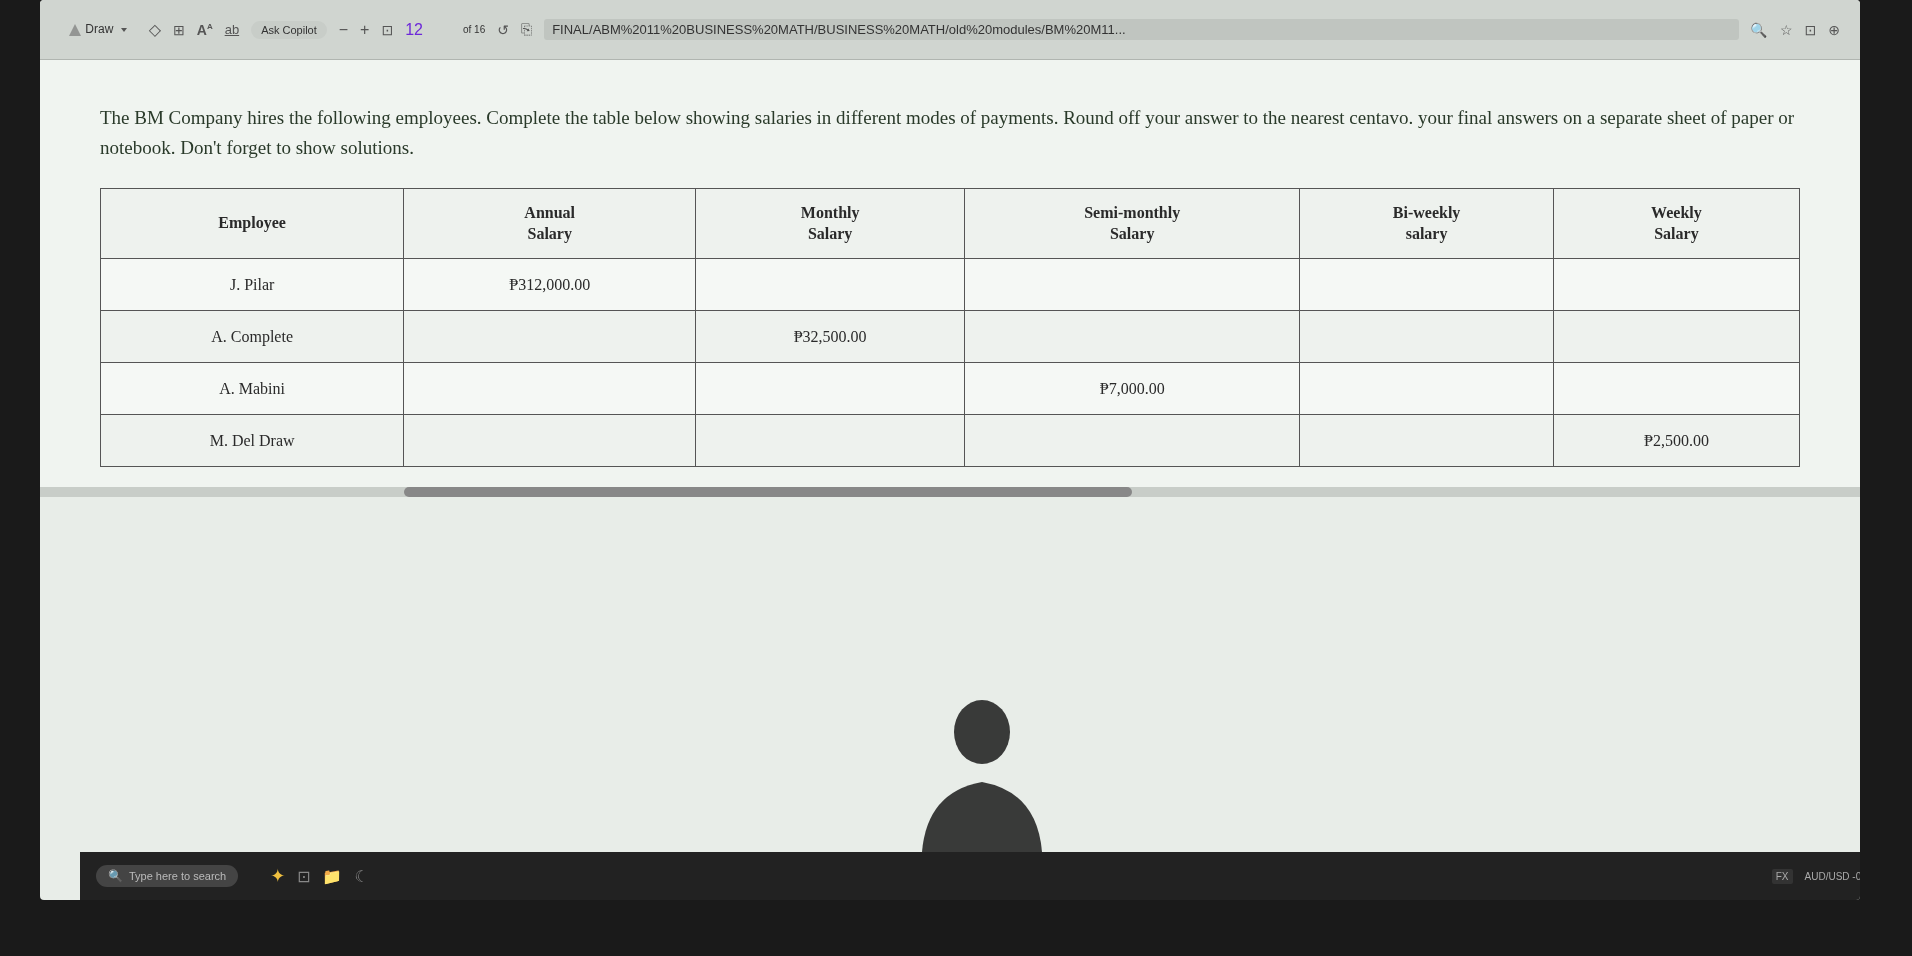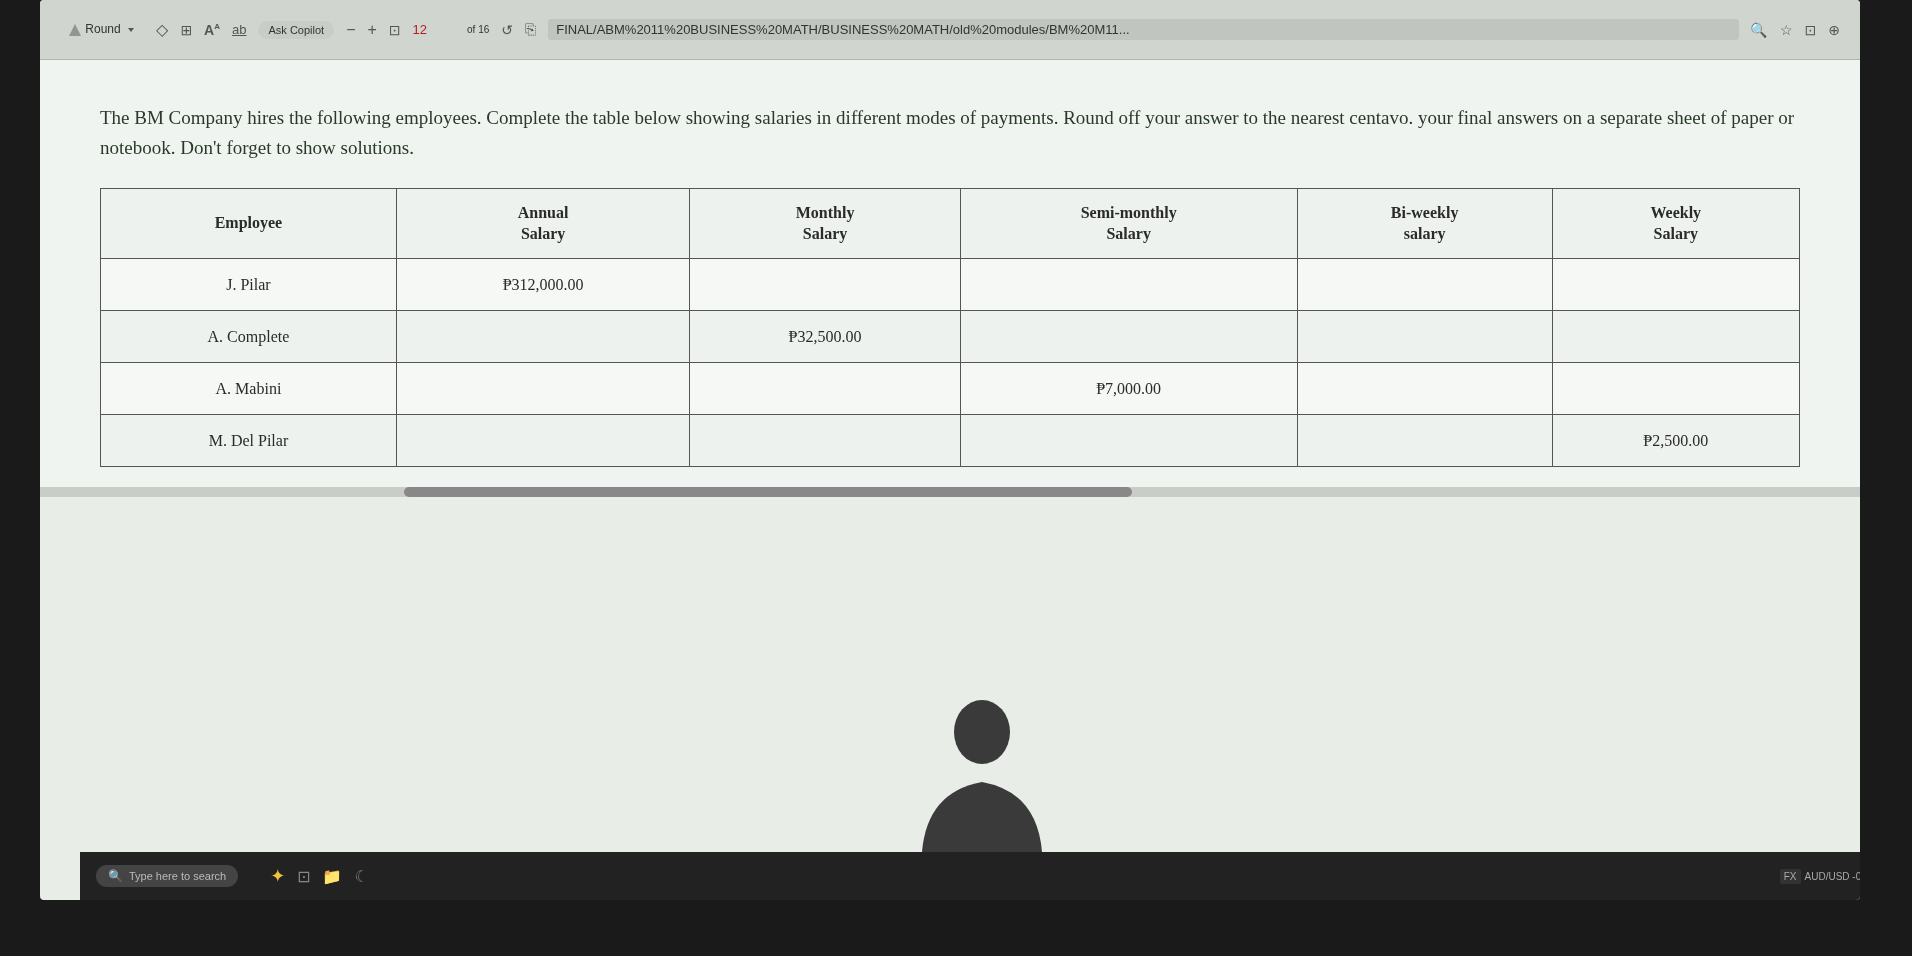--- a/index.html
+++ b/index.html
@@ -194,41 +194,41 @@
   <div class="left-toolbar"></div>
 
   <div class="document-screen">
 
     <div class="browser-bar">
 
       <span class="toolbar-btn">
         <svg width="14" height="14" viewBox="0 0 14 14" fill="none" style="display:inline;vertical-align:middle;">
           <polygon points="7,1 13,13 1,13" fill="#555" opacity="0.5"></polygon>
         </svg>
-        <span>Round</span>
+        <span>Draw</span>
         <svg width="10" height="10" viewBox="0 0 10 10" style="display:inline;vertical-align:middle;margin-left:2px;">
           <polygon points="2,3 8,3 5,7" fill="#555"></polygon>
         </svg>
       </span>
 
       <span style="font-size:16px;color:#555;">◇</span>
 
       <span style="font-size:14px;color:#555;">⊞</span>
 
       <span style="font-size:14px;color:#555; font-weight:bold;">A<sup style="font-size:8px;">A</sup></span>
 
       <span style="font-size:13px;color:#555;text-decoration:underline;">ab</span>
 
       <span style="font-size:11px;color:#333; padding: 3px 10px; background:#c8cdc8; border-radius:12px; cursor:pointer;">Ask Copilot</span>
 
       <span style="font-size:16px;color:#555;cursor:pointer;">−</span>
       <span style="font-size:16px;color:#555;cursor:pointer;">+</span>
       <span style="font-size:14px;color:#555;cursor:pointer;">⊡</span>
 
-      <span style="font-size:13px;color:#b91c1c;">12</span>
+      <span style="font-size:16px;color:#6d28d9;">12</span>
       <span style="font-size:10px;color:#333;margin-left:28px;">of 16</span>
 
       <span style="font-size:14px;color:#555;cursor:pointer;">↺</span>
       <span style="font-size:14px;color:#555;cursor:pointer;">⎘</span>
 
       <div class="browser-url" style="flex:1; background:#c0c5c0; border-radius:3px; padding:3px 8px;">
         <span>FINAL/ABM%2011%20BUSINESS%20MATH/BUSINESS%20MATH/old%20modules/BM%20M11...</span>
       </div>
 
       <span style="font-size:14px;color:#555;cursor:pointer;">🔍</span>
@@ -272,21 +272,21 @@
             </tr>
             <tr>
               <td>A.  Mabini</td>
               <td></td>
               <td></td>
               <td>₱7,000.00</td>
               <td></td>
               <td></td>
             </tr>
             <tr>
-              <td>M. Del Pilar</td>
+              <td>M. Del Draw</td>
               <td></td>
               <td></td>
               <td></td>
               <td></td>
               <td>₱2,500.00</td>
             </tr>
           </tbody>
       </table>
 
     </div>
@@ -302,21 +302,21 @@
         <span style="font-size:11px; color:#bbb;">Type here to search</span>
       </div>
 
       <span style="font-size:18px; color:#f0c040; cursor:pointer; margin-left:20px;">✦</span>
       <span style="font-size:16px; color:#888; cursor:pointer;">⊡</span>
       <span style="font-size:16px; color:#888; cursor:pointer;">📁</span>
       <span style="font-size:16px; color:#888; cursor:pointer;">☾</span>
 
       <div style="flex:1;"></div>
 
-      <div style="display:flex;align-items:center;gap:4px;">
+      <div style="display:flex;align-items:center;gap:12px;">
         <span style="font-size:10px; background:#333; color:#aaa; padding:2px 4px; border-radius:2px;">FX</span>
         <span style="font-size:10px;color:#aaa;">AUD/USD -0.39%</span>
       </div>
     </div>
 
     <svg class="person-silhouette" viewBox="0 0 160 160" xmlns="http://www.w3.org/2000/svg">
 
       <ellipse cx="80" cy="40" rx="28" ry="32" fill="#1a1a1a" opacity="0.85"></ellipse>
 
       <path d="M20,160 Q25,100 80,90 Q135,100 140,160 Z" fill="#1a1a1a" opacity="0.85"></path>

